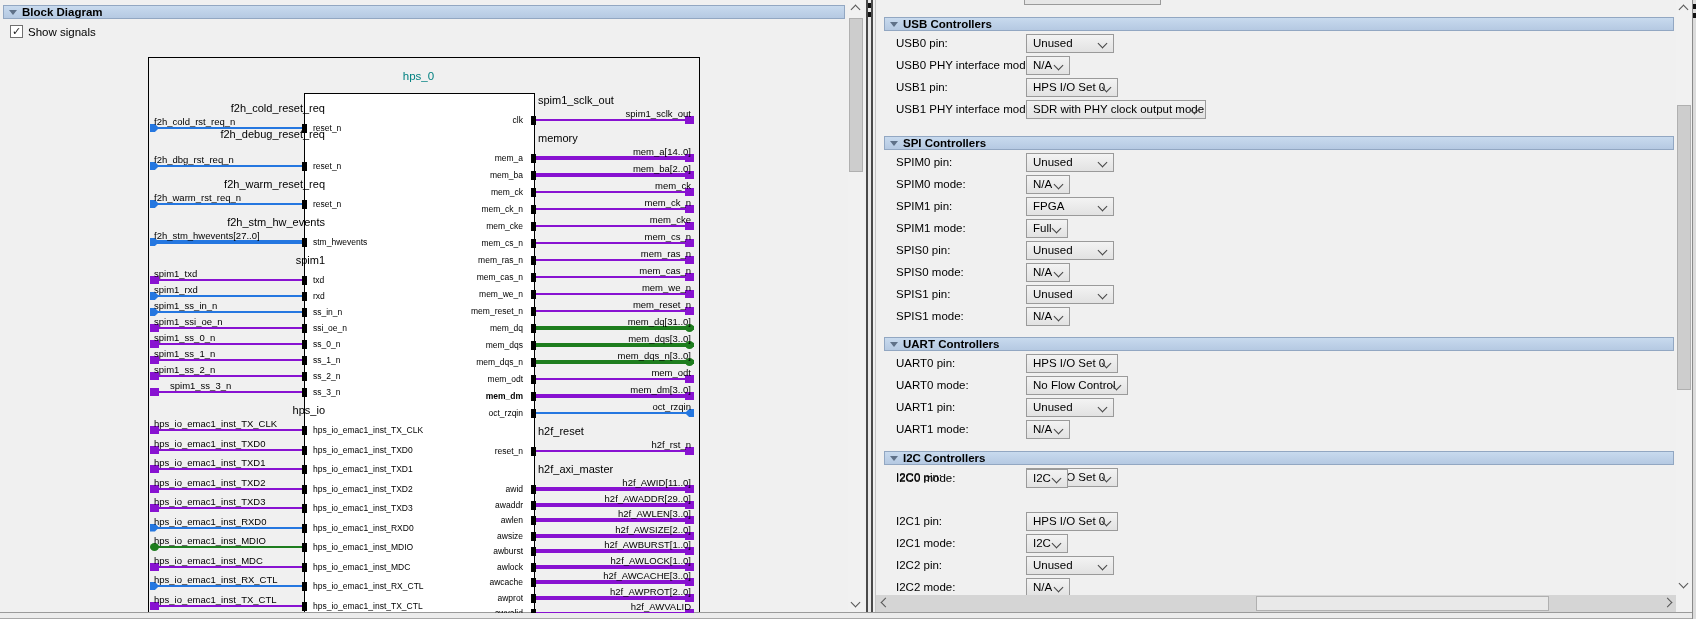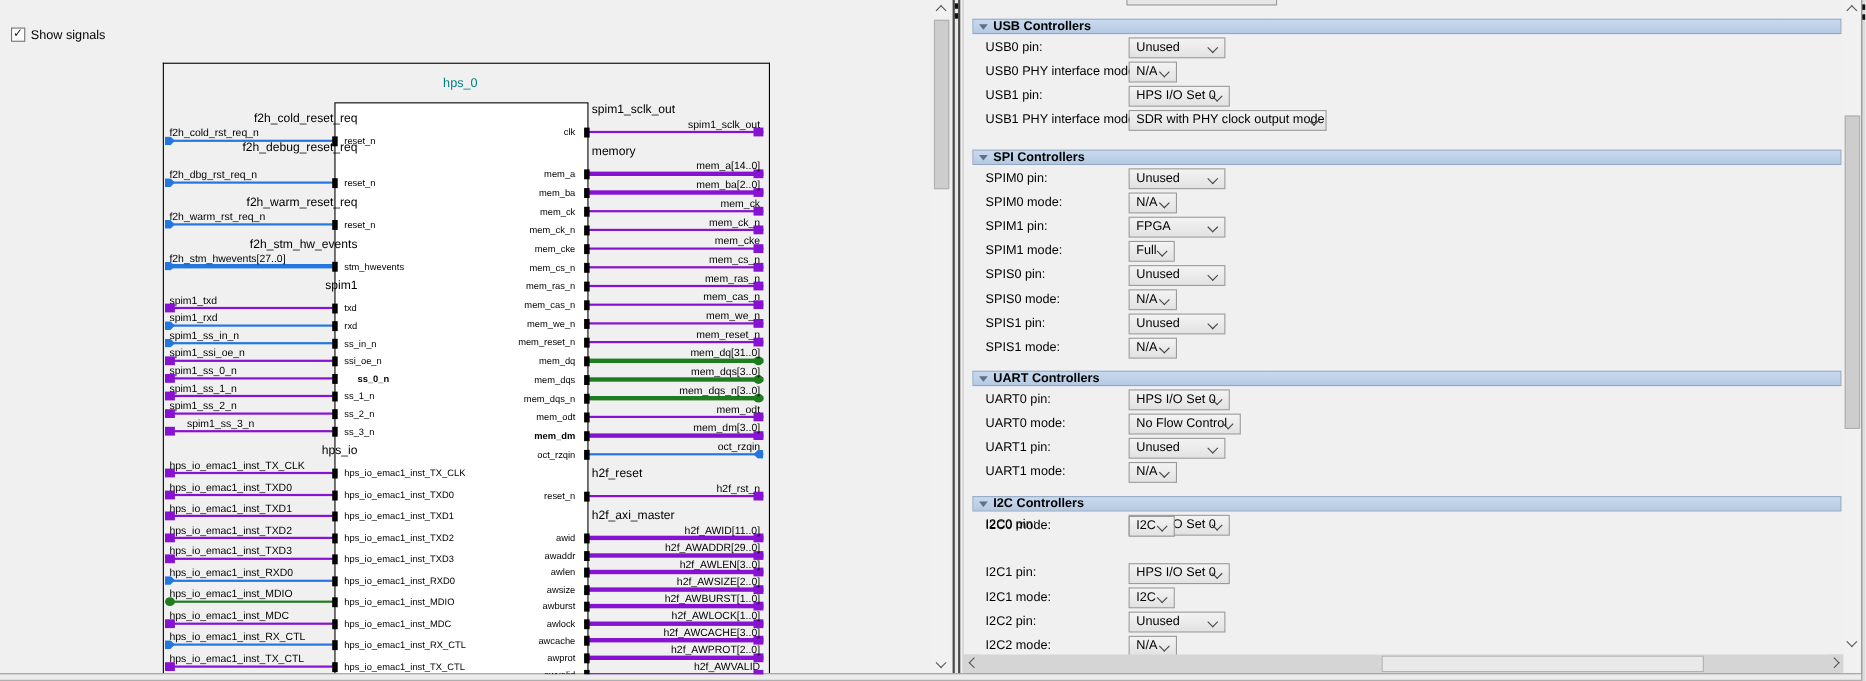--- a/index.html
+++ b/index.html
@@ -66,20 +66,24 @@
               border-left:1px solid #8a8a8a;box-sizing:border-box;}
   #bottom-strip{position:absolute;left:0;top:612px;width:1692px;height:7px;background:#ececec;
                 border-top:1px solid #9a9a9a;border-bottom:1px solid #a8a8a8;box-sizing:border-box;}
 </style>
 </head>
 <body>
 
 <div id="root">
 
   <div id="left-panel">
+    <div class="sec-hdr" id="bd-hdr">
+      <span class="tri"></span>
+      <span class="sec-title">Block Diagram</span>
+    </div>
     <div class="chkrow">
       <span class="chk">
           <span class="mark">✓</span>
         </span>
       <span class="chklabel">Show signals</span>
     </div>
     <div id="canvas">
       <div id="hps-box"></div>
       <div class="blocktitle" id="hps-title" style="color: rgb(0, 128, 128);">hps_0</div>
     <div class="iface ifL" style="top: 44px;">f2h_cold_reset_req</div>
@@ -123,21 +127,21 @@
         <div class="pl" style="top: 249px; left: 164px;">ss_in_n</div>
         <div class="tick" style="top: 250px; left: 153px;"></div>
         <div class="sline" style="top: 269px; height: 2px; background: rgb(136, 18, 209); left: 2px; width: 154px;"></div>
         <div class="glyph" style="top: 266px; left: 1px; background: rgb(136, 18, 209);"></div>
         <div class="sl" style="top: 258px; left: 5px;">spim1_ssi_oe_n</div>
         <div class="pl" style="top: 265px; left: 164px;">ssi_oe_n</div>
         <div class="tick" style="top: 266px; left: 153px;"></div>
         <div class="sline" style="top: 285px; height: 2px; background: rgb(136, 18, 209); left: 2px; width: 154px;"></div>
         <div class="glyph" style="top: 282px; left: 1px; background: rgb(136, 18, 209);"></div>
         <div class="sl" style="top: 274px; left: 5px;">spim1_ss_0_n</div>
-        <div class="pl" style="top: 281px; left: 176px; font-weight: bold;">ss_0_n</div>
+        <div class="pl" style="top: 281px; left: 164px;">ss_0_n</div>
         <div class="tick" style="top: 282px; left: 153px;"></div>
         <div class="sline" style="top: 301px; height: 2px; background: rgb(136, 18, 209); left: 2px; width: 154px;"></div>
         <div class="glyph" style="top: 298px; left: 1px; background: rgb(136, 18, 209);"></div>
         <div class="sl" style="top: 290px; left: 5px;">spim1_ss_1_n</div>
         <div class="pl" style="top: 297px; left: 164px;">ss_1_n</div>
         <div class="tick" style="top: 298px; left: 153px;"></div>
         <div class="sline" style="top: 317px; height: 2px; background: rgb(136, 18, 209); left: 2px; width: 154px;"></div>
         <div class="glyph" style="top: 314px; left: 1px; background: rgb(136, 18, 209);"></div>
         <div class="sl" style="top: 306px; left: 5px;">spim1_ss_2_n</div>
         <div class="pl" style="top: 313px; left: 164px;">ss_2_n</div>

